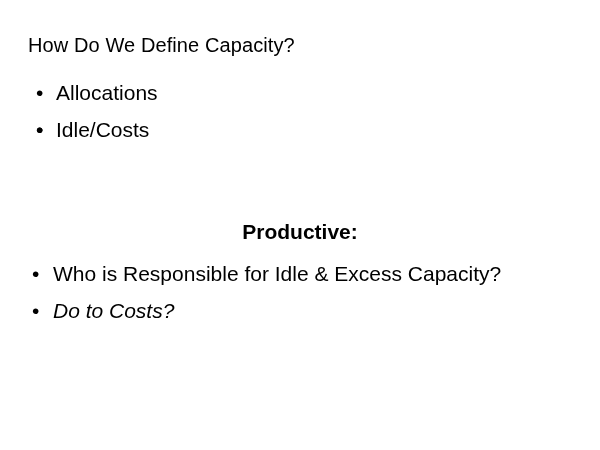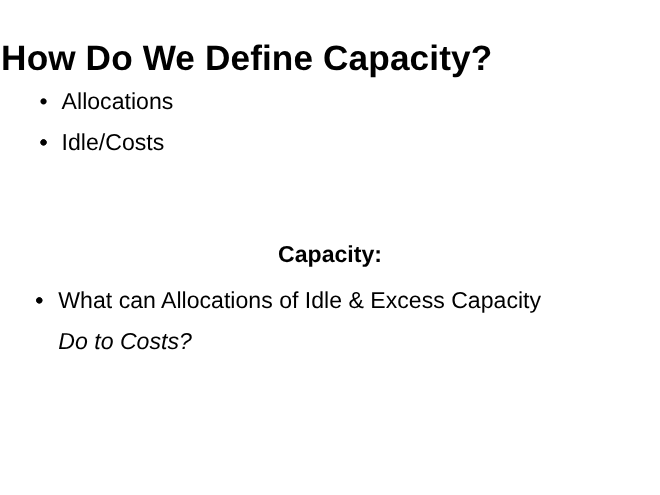--- a/index.html
+++ b/index.html
@@ -20,24 +20,24 @@
     position: relative;
     width: 600px;
     height: 450px;
     background: #ffffff;
     box-sizing: border-box;
   }
 
   
   .slide-title {
     position: absolute;
-    left: 1px;
+    left: 28px;
     top: 18px;
-    font-size: 32px;
-    font-weight: bold;
+    font-size: 20px;
+    font-weight: normal;
     letter-spacing: 0.1px;
     line-height: 28px;
     white-space: nowrap;
   }
 
   
   .bullet-group {
     position: absolute;
     list-style: none;
     margin: 0;
@@ -116,26 +116,26 @@
     </li>
     <li class="bullet-item">
       <span class="bullet-mark">•</span>
     </li>
     <li class="bullet-item">
       <span class="bullet-mark">•</span>
       <span class="bullet-text">Idle/Costs</span>
     </li>
   </ul>
 
-  <div class="questions-heading">Capacity:</div>
+  <div class="questions-heading">Productive:</div>
 
   <ul class="bullet-group group-questions">
     <li class="bullet-item">
       <span class="bullet-mark">•</span>
+      <span class="bullet-text">Who is Responsible for Idle &amp; Excess Capacity?</span>
     </li>
     <li class="bullet-item">
       <span class="bullet-mark">•</span>
-      <span class="bullet-text">What can Allocations of Idle &amp; Excess Capacity</span>
       <span class="wrap-line">Do to Costs?</span>
     </li>
   </ul>
 
 </div>
 
 </body></html>

